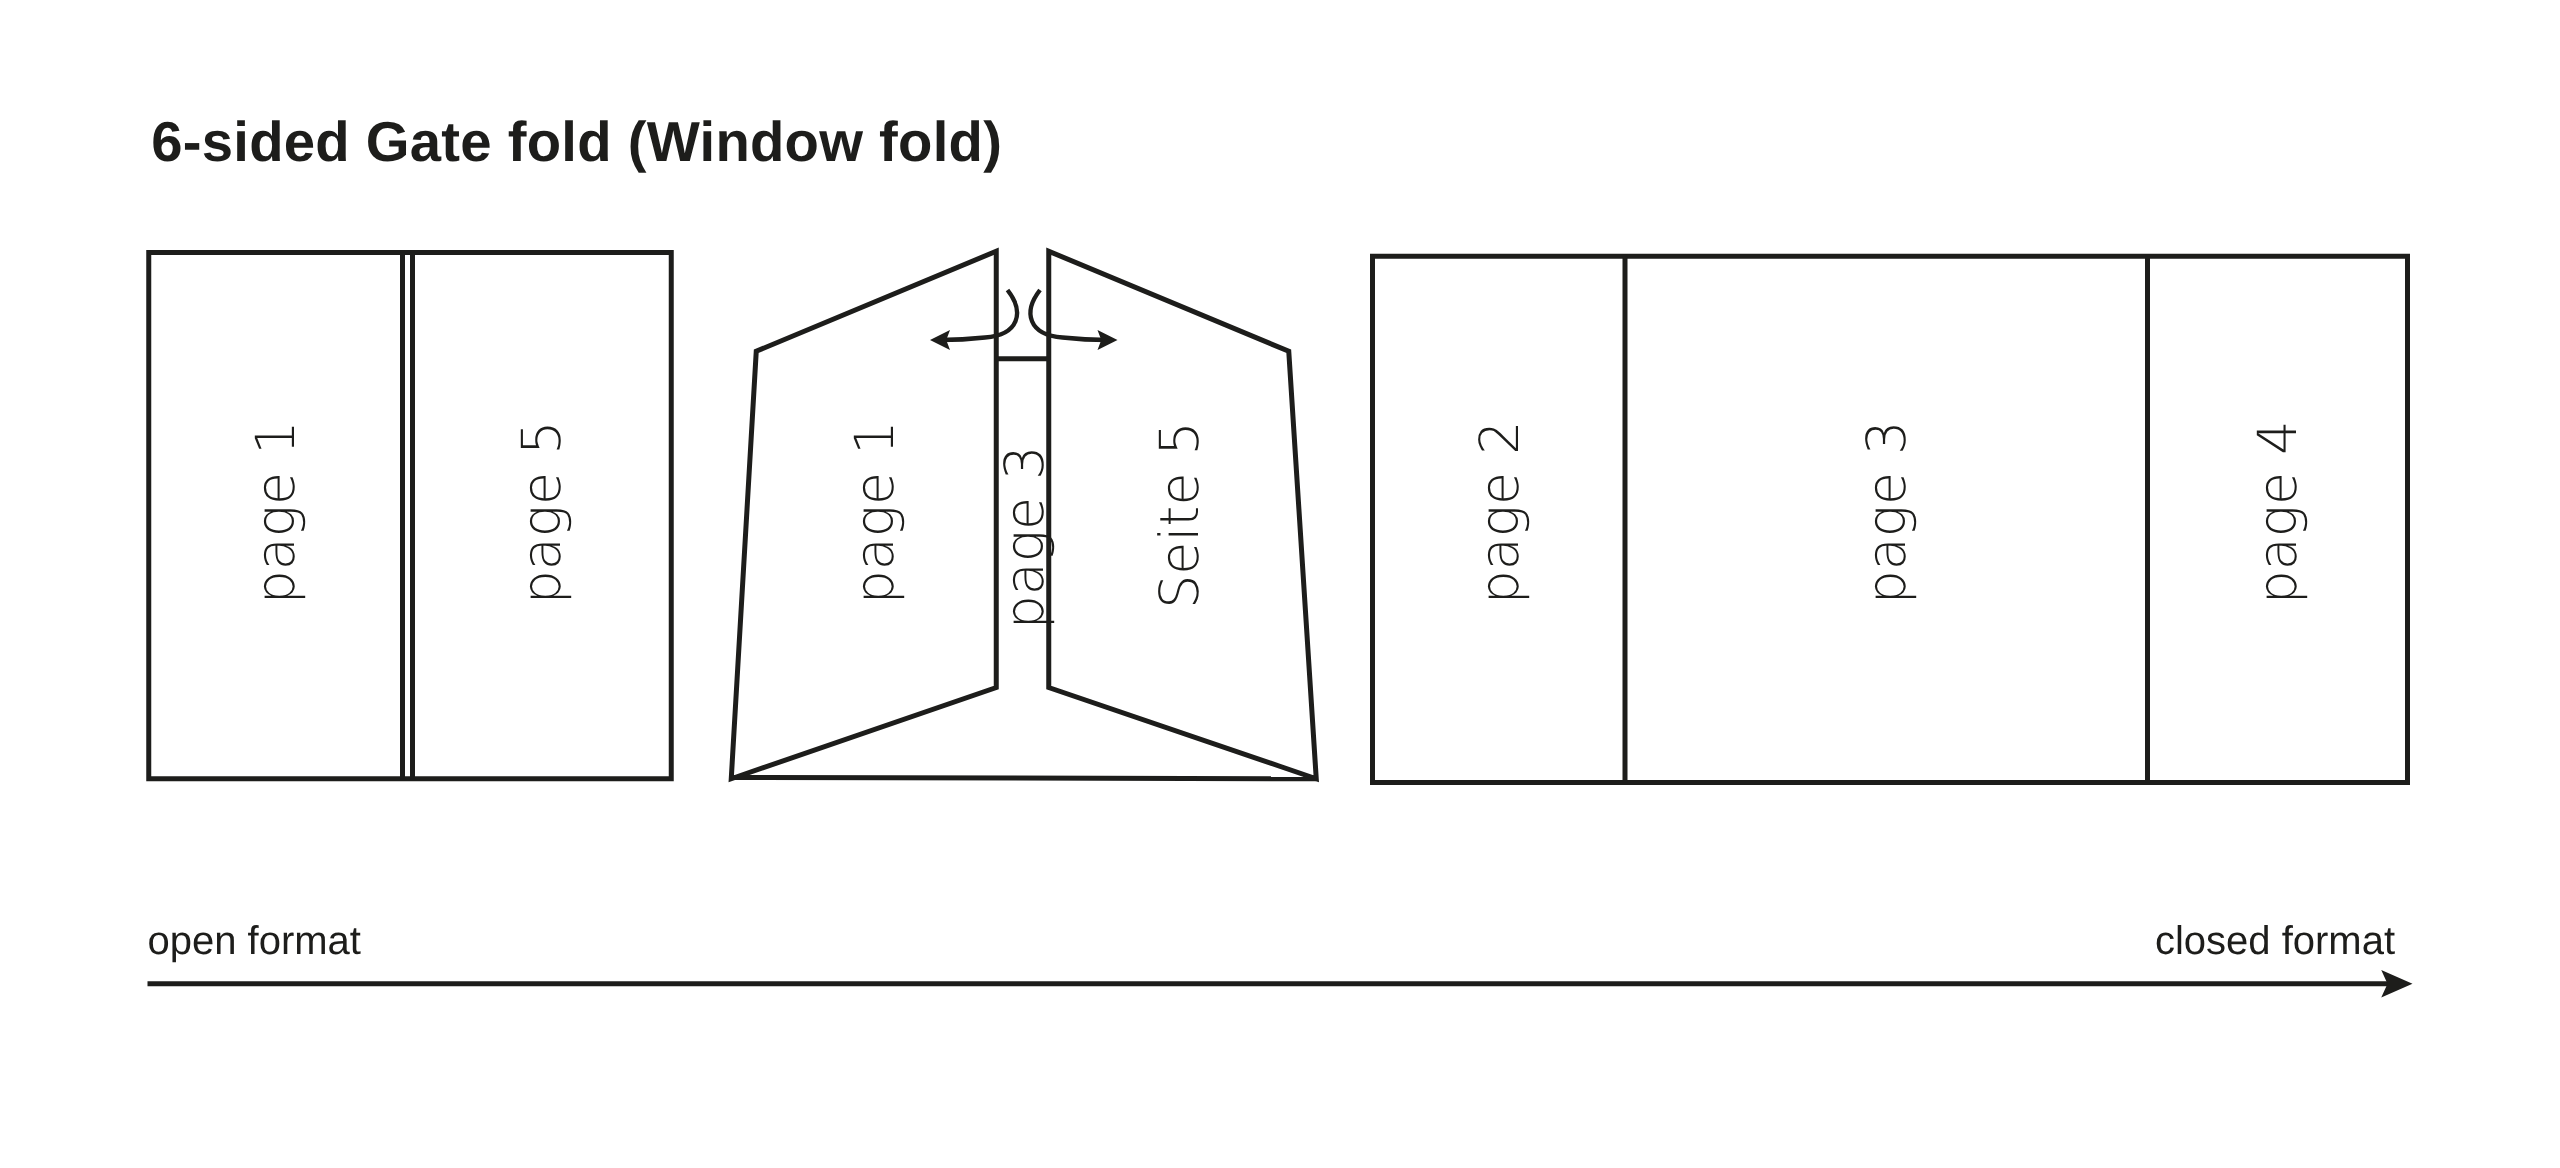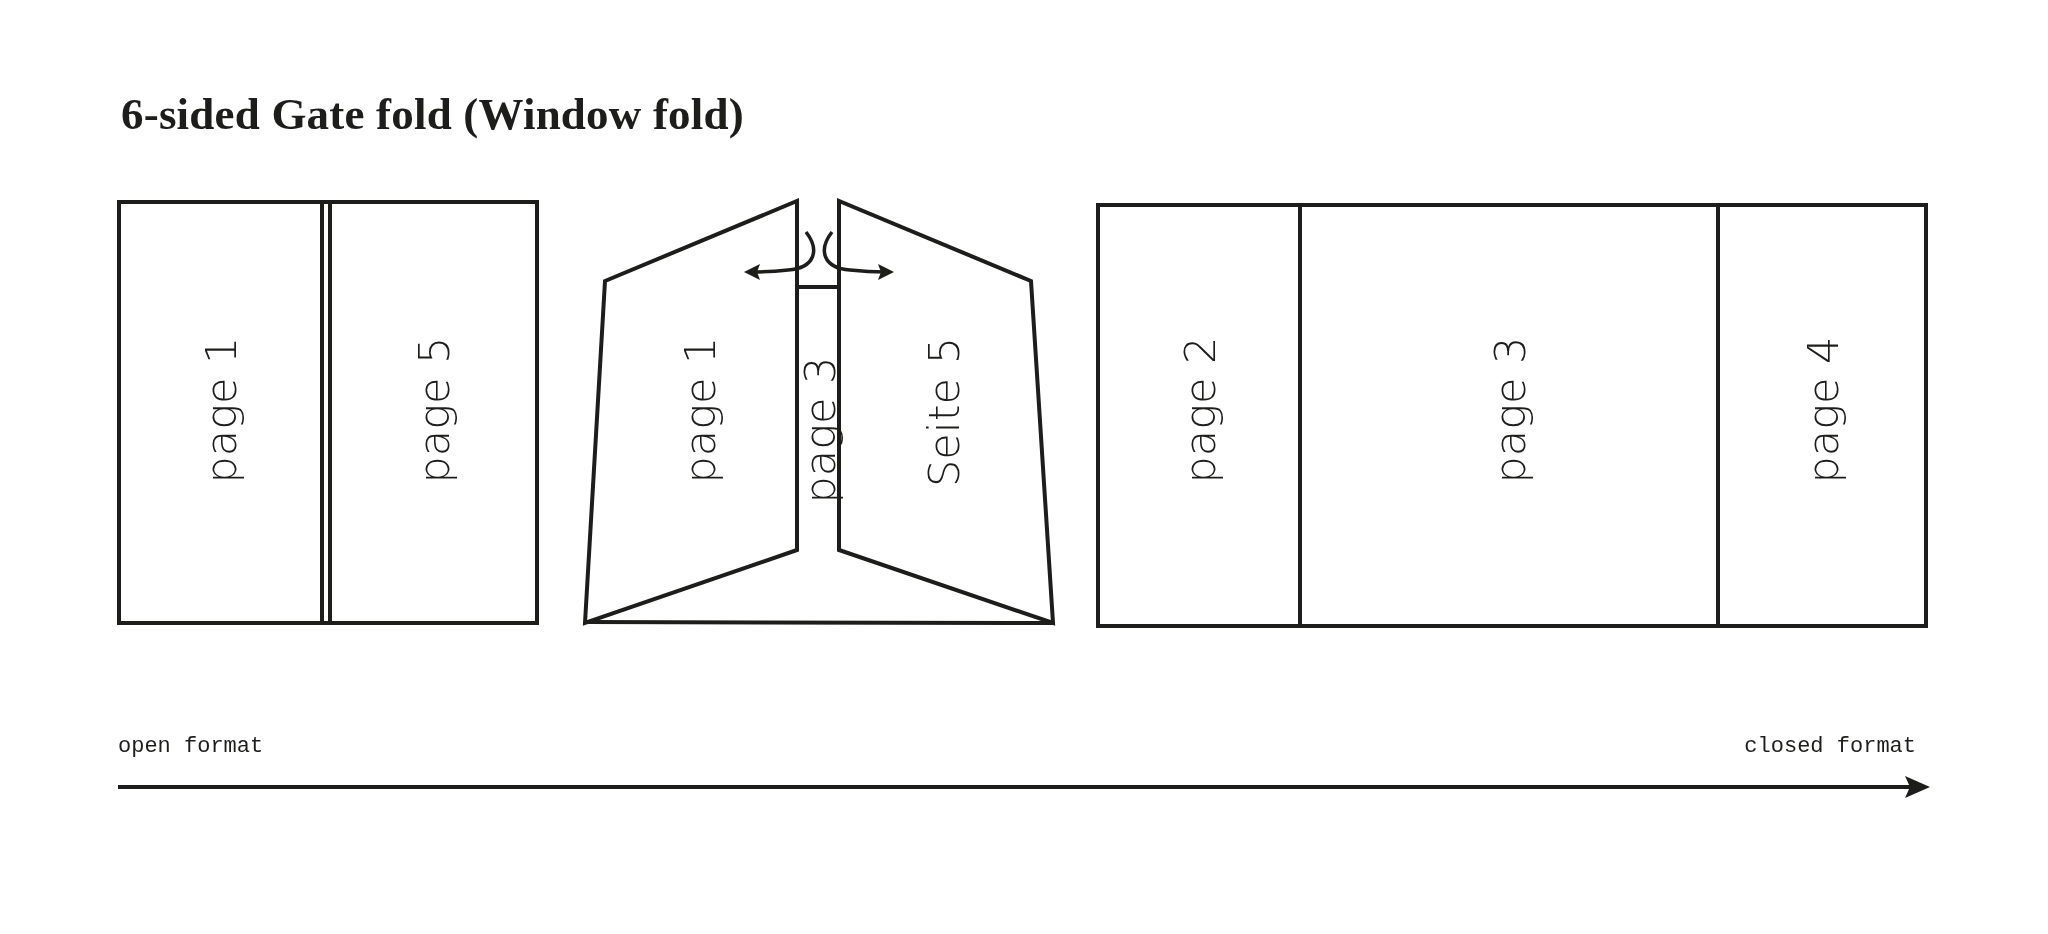--- a/index.html
+++ b/index.html
@@ -1,22 +1,22 @@
 <!DOCTYPE html>
 <html><head>
 <meta charset="utf-8">
 <style>
   html, body { margin: 0; padding: 0; background: #ffffff; }
   body { width: 2048px; height: 934px; position: relative; overflow: hidden;
          font-family: "DejaVu Sans", "Liberation Sans", sans-serif; color: #1d1d1b; }
   .title { position: absolute; left: 121px; top: 88px; font-size: 45px; font-weight: bold;
-           letter-spacing: 0.2px; white-space: nowrap; font-family: Liberation Serif, serif; }
+           letter-spacing: 0.2px; white-space: nowrap; font-family: Liberation Sans, sans-serif; }
   svg.diagram { position: absolute; left: 0; top: 0; }
-  .label { position: absolute; font-size: 22px; white-space: nowrap;
-           font-family: Liberation Mono, monospace; color: #1d1d1b; }
+  .label { position: absolute; font-size: 32px; white-space: nowrap;
+           font-family: Liberation Sans, sans-serif; color: #1d1d1b; }
   .rot { position: absolute; font-size: 43px; white-space: nowrap;
          transform: translate(-50%, -50%) rotate(-90deg);
          font-family: "DejaVu Sans", sans-serif; font-weight: 300; color: #1d1d1b; }
 </style>
 </head>
 <body>
 
 <div class="title">6-sided Gate fold (Window fold)</div>
 
 <svg class="diagram" width="2048" height="934" viewBox="0 0 2048 934">

